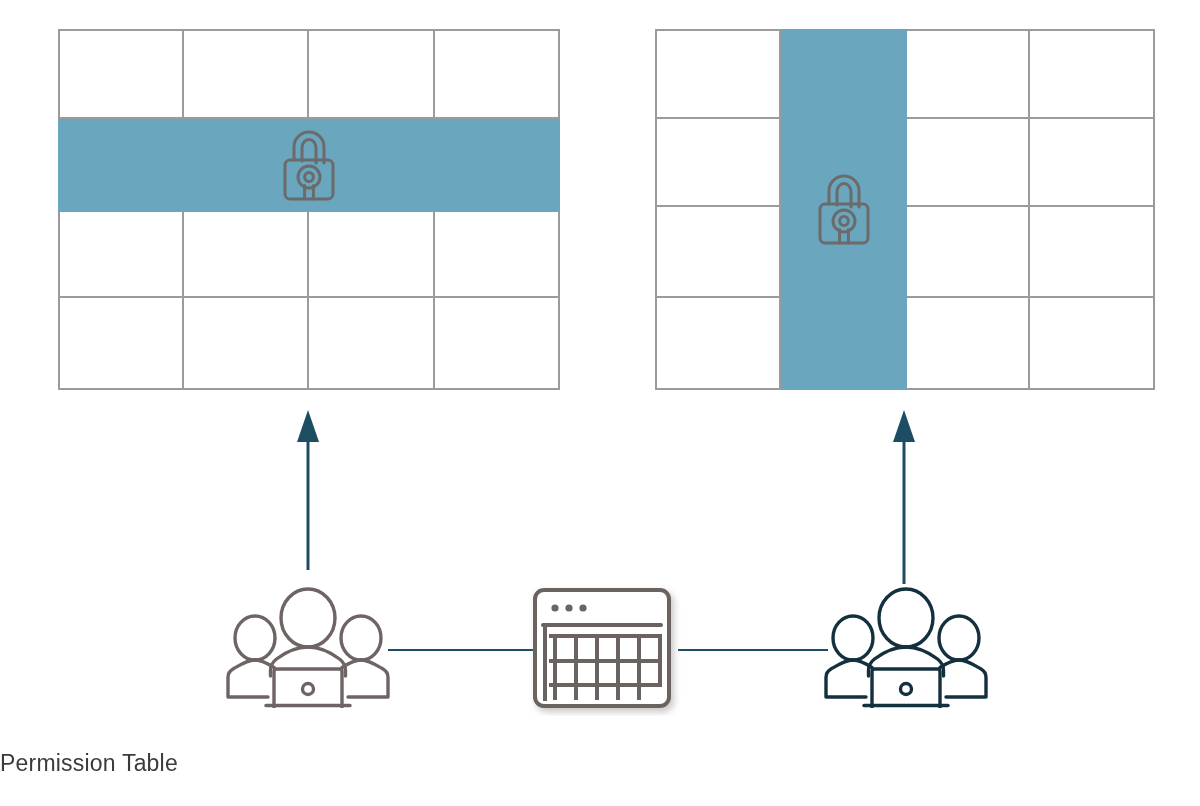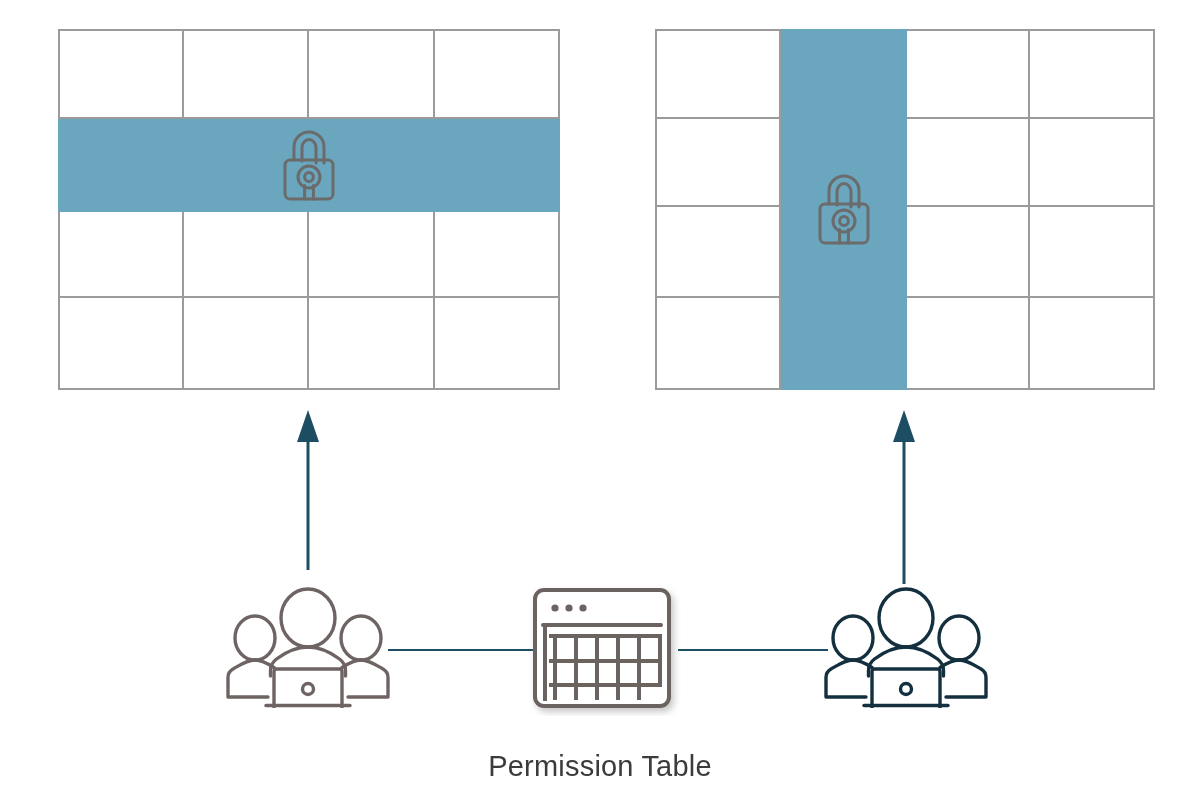--- a/index.html
+++ b/index.html
@@ -81,22 +81,22 @@
   }
   .table-icon {
     position: absolute;
     z-index: 5;
   }
 
   
   .caption {
     position: absolute;
     width: 100%;
-    text-align: center;
-    font-size: 29px;
+    text-align: left;
+    font-size: 23px;
     color: #3b3b3b;
     letter-spacing: 0.2px;
     font-family: "Liberation Sans", sans-serif;
     white-space: nowrap;
   }
 </style>
 </head>
 <body>
 
 <div id="stage">

